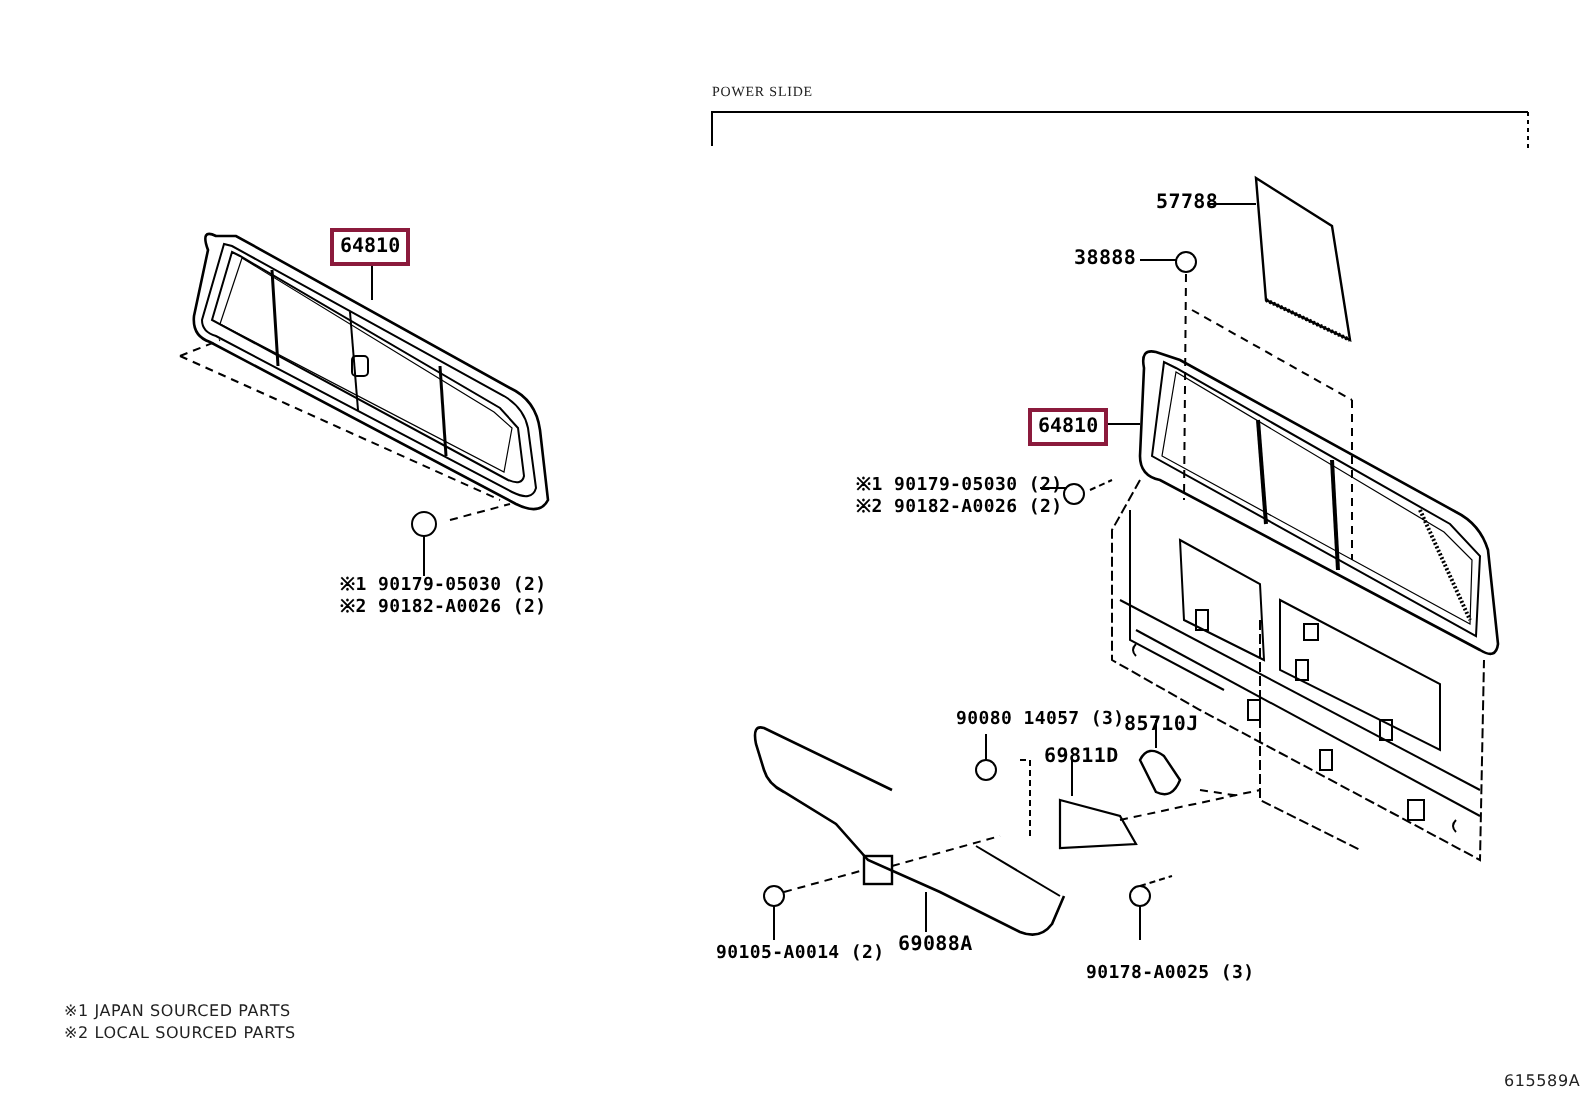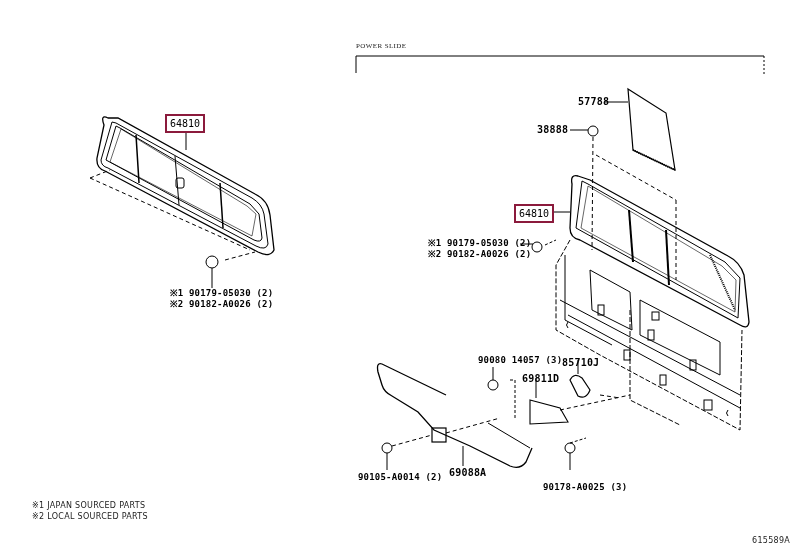--- a/index.html
+++ b/index.html
@@ -2,21 +2,21 @@
 <html><head>
 <meta charset="utf-8">
 <style>
   html, body { margin: 0; padding: 0; background: #ffffff; }
   body { width: 796px; height: 549px; position: relative; overflow: hidden;
          font-family: "DejaVu Sans Mono", monospace; color: #000; }
   .lbl { position: absolute; font-family: "DejaVu Sans Mono", monospace; font-size: 9px;
          font-weight: bold; letter-spacing: 0.2px; white-space: nowrap; line-height: 11px; }
   .lbl.big { font-size: 10px; }
   .callout { position: absolute; border: 2px solid #8b1a3c; background: #fff;
-             font-family: "DejaVu Sans Mono", monospace; font-size: 10px; font-weight: normal;
+             font-family: "DejaVu Sans Mono", monospace; font-size: 10px; font-weight: bold;
              padding: 1px 3px; line-height: 13px; cursor: pointer; }
   .note { position: absolute; font-family: "DejaVu Sans", sans-serif; font-size: 8px;
           letter-spacing: 0.3px; white-space: nowrap; line-height: 11px; color: #222; }
   .section-title { position: absolute; font-family: Liberation Serif, serif; font-size: 7px;
                    letter-spacing: 0.4px; color: #222; }
   svg { position: absolute; left: 0; top: 0; }
 </style>
 </head>
 <body>
 

